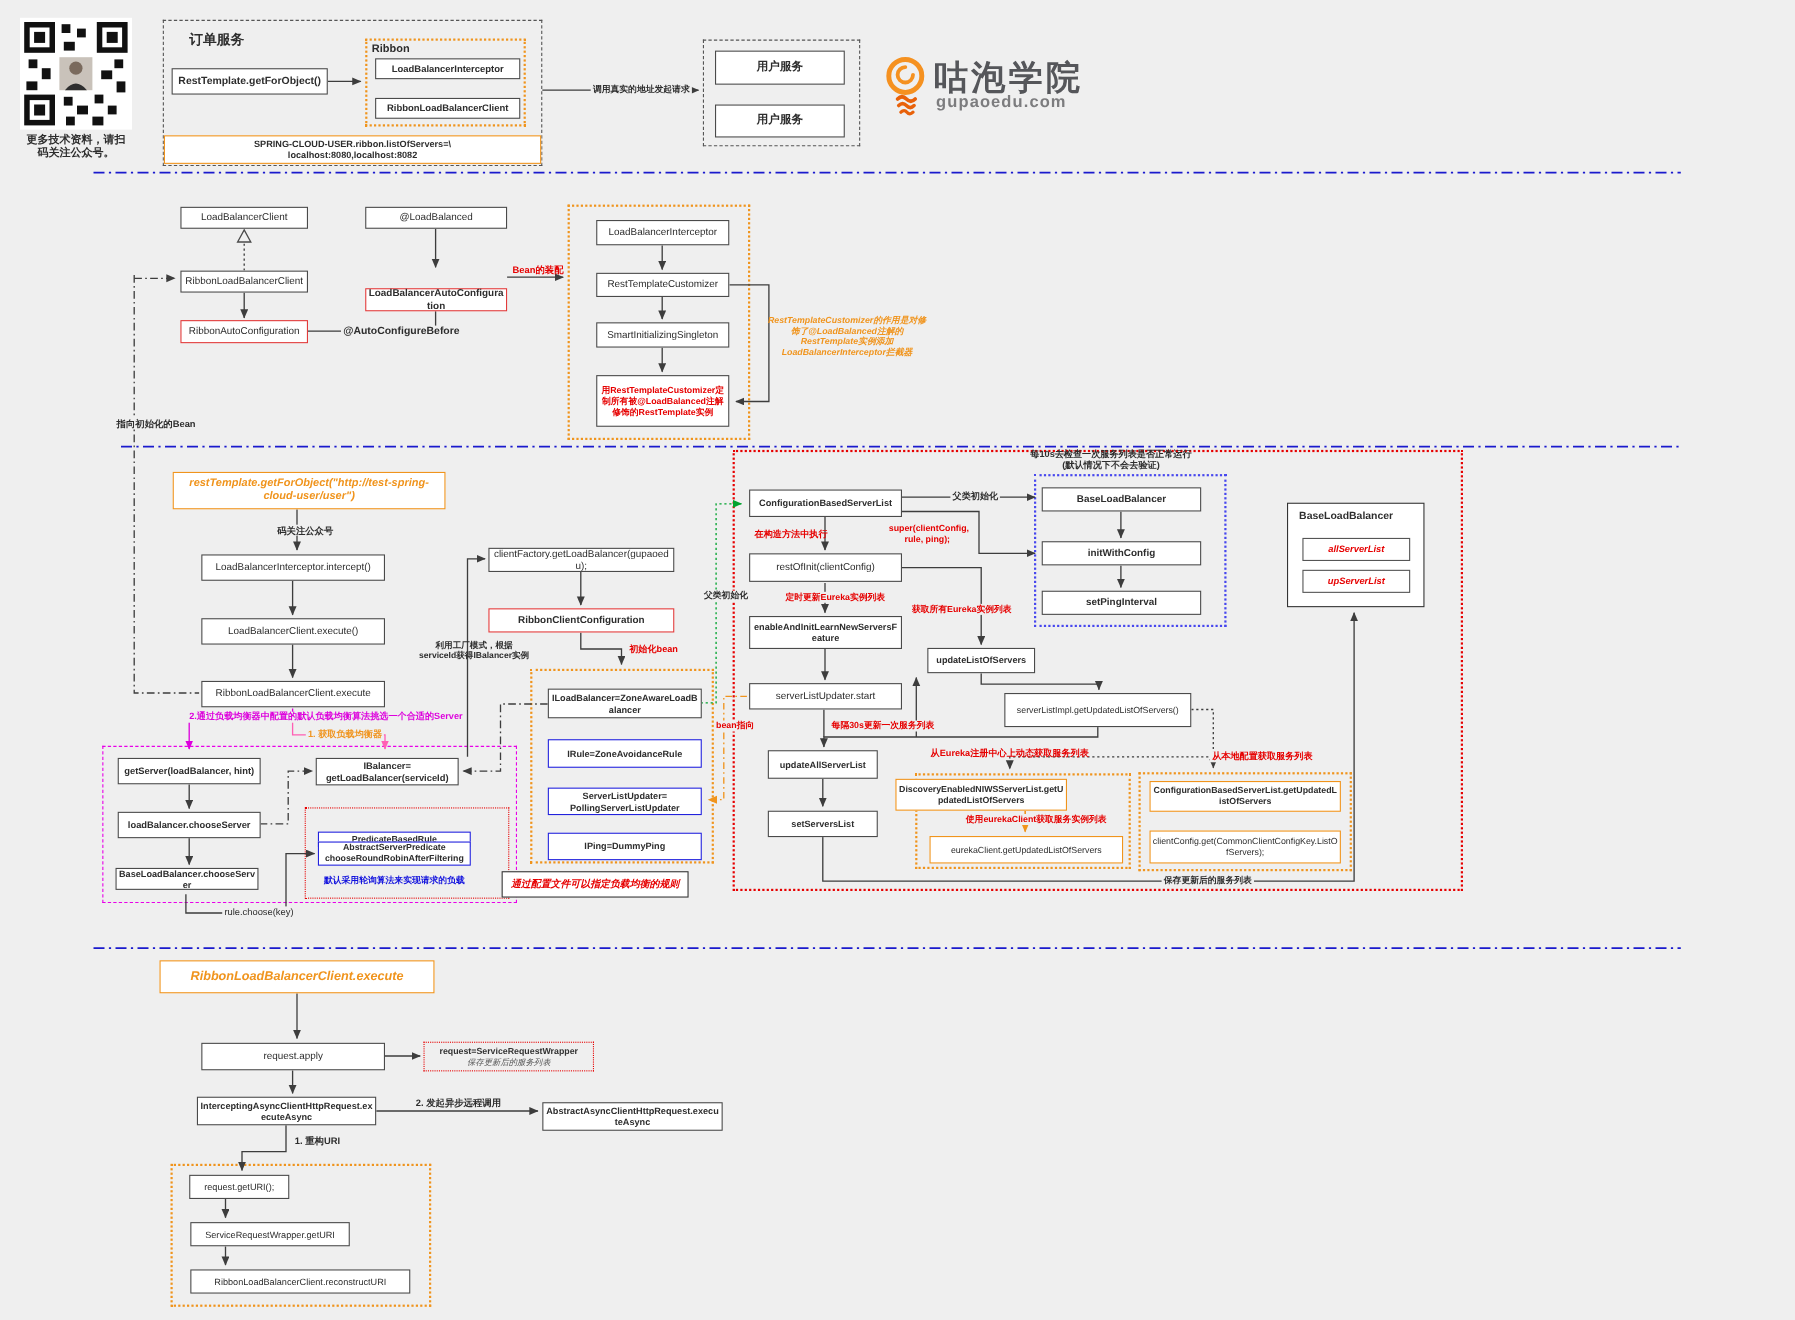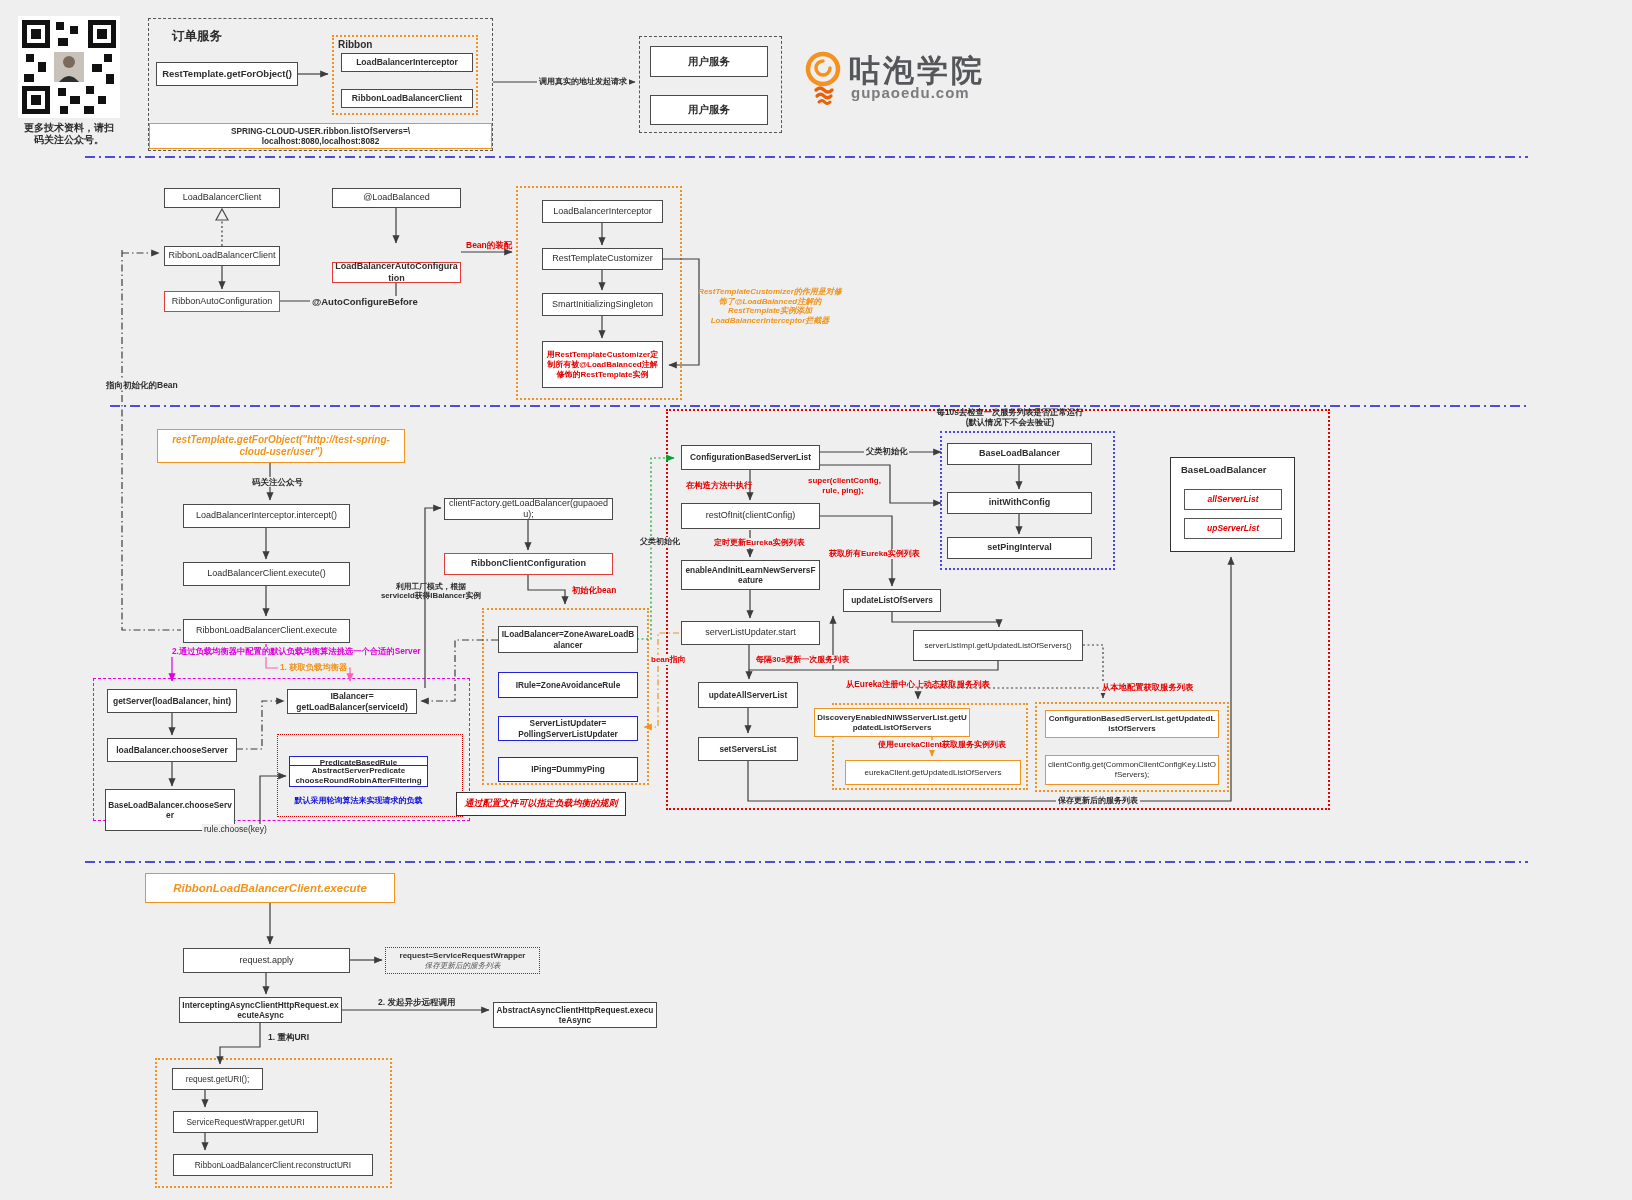--- a/index.html
+++ b/index.html
@@ -213,21 +213,21 @@
 
 <div class="node orangeb" style="left:157px;top:429px;width:248px;height:34px;font-size:10px;color:#f0941d;font-style:italic;font-weight:bold">restTemplate.getForObject("http://test-spring-cloud-user/user")</div>
 <div class="lbl bg" style="left:250px;top:477px">码关注公众号</div>
 <div class="node" style="left:183px;top:504px;width:167px;height:24px;font-weight:400">LoadBalancerInterceptor.intercept()</div>
 <div class="node" style="left:183px;top:562px;width:167px;height:24px;font-weight:400">LoadBalancerClient.execute()</div>
 <div class="node" style="left:183px;top:619px;width:167px;height:24px;font-weight:400">RibbonLoadBalancerClient.execute</div>
 <div class="lbl magenta bg" style="left:170px;top:647px;font-size:8.3px;font-weight:bold">2.通过负载均衡器中配置的默认负载均衡算法挑选一个合适的Server</div>
 <div class="lbl orange bg" style="left:278px;top:663px;font-size:8.3px;font-weight:bold">1. 获取负载均衡器</div>
 <div class="node" style="left:107px;top:689px;width:130px;height:24px;font-size:8.5px">getServer(loadBalancer, hint)</div>
 <div class="node" style="left:107px;top:738px;width:130px;height:24px;font-size:8.5px">loadBalancer.chooseServer</div>
-<div class="node" style="left:105px;top:789px;width:130px;height:42px;font-size:8.3px">BaseLoadBalancer.chooseServer</div>
+<div class="node" style="left:105px;top:789px;width:130px;height:20px;font-size:8.3px">BaseLoadBalancer.chooseServer</div>
 <div class="node" style="left:287px;top:689px;width:130px;height:25px;font-size:8.5px">IBalancer= getLoadBalancer(serviceId)</div>
 <div class="node blue" style="left:289px;top:756px;width:139px;height:14px;font-size:8px">PredicateBasedRule</div>
 <div class="node blue" style="left:289px;top:765px;width:139px;height:22px;font-size:8px">AbstractServerPredicate chooseRoundRobinAfterFiltering</div>
 <div class="lbl blue wrap" style="left:289px;top:796px;width:139px;font-size:8px;font-weight:bold">默认采用轮询算法来实现请求的负载</div>
 <div class="lbl bg" style="left:202px;top:824px;font-size:8.5px;font-weight:400">rule.choose(key)</div>
 
 <div class="node" style="left:444px;top:498px;width:169px;height:22px;font-weight:400">clientFactory.getLoadBalancer(gupaoedu);</div>
 <div class="node red" style="left:444px;top:553px;width:169px;height:22px">RibbonClientConfiguration</div>
 <div class="lbl wrap" style="left:372px;top:582px;width:118px;font-size:7.8px">
   <div>利用工厂模式，根据</div>

